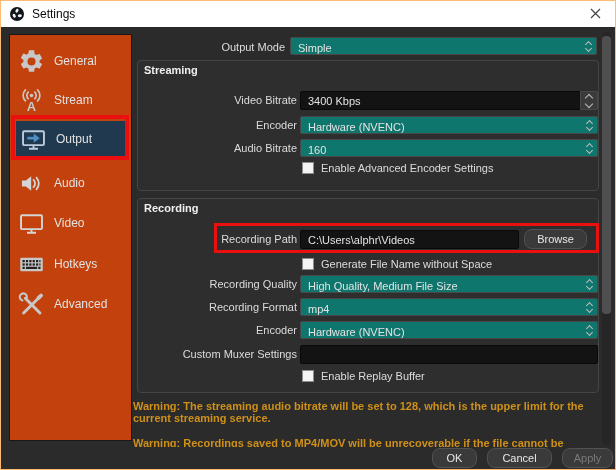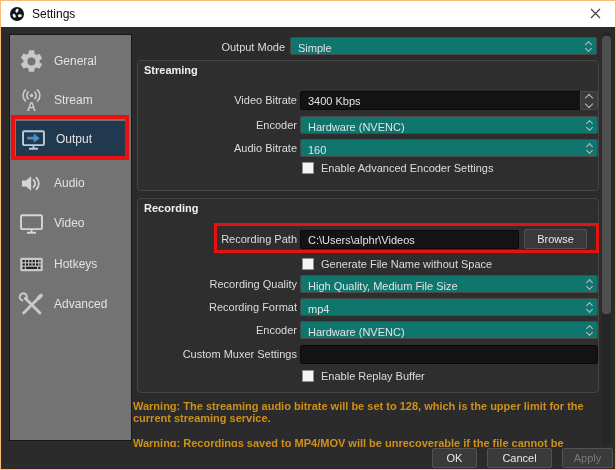--- a/index.html
+++ b/index.html
@@ -16,21 +16,21 @@
   }
   #titlebar .app-icon { width:16px; height:16px; margin-right:7px; }
   #titlebar .title { font-size:12px; color:#0a0a0a; }
   #close-btn {
     position:absolute; right:4px; top:0; width:32px; height:25px;
     display:flex; align-items:center; justify-content:center; cursor:pointer;
   }
   
   #sidebar {
     position:absolute; left:8px; top:33px; width:123px; height:407px;
-    background:#737373; border:1px solid #181818;
+    background:#c2410c; border:1px solid #181818;
   }
   .side-item {
     position:absolute; left:4px; width:113px; height:36px;
     display:flex; align-items:center; gap:9px; padding-left:4px; cursor:pointer;
   }
   .side-item .icon { width:27px; height:27px; flex:0 0 27px; }
   .side-item .lbl { font-size:12px; color:#e2e2e2; }
   .side-item.selected { background:#21394f; left:6px; width:113px; }
   .annot {
     position:absolute; border:4px solid #eb1010; pointer-events:none; z-index:30;
@@ -63,21 +63,21 @@
   .groupbox {
     position:absolute; background:#2e2e2e; border:1px solid #454545; border-radius:4px;
   }
   .groupbox .gtitle { position:absolute; left:6px; top:3px; font-size:11px;
     font-weight:bold; color:#f0f0f0; }
   .checkrow { position:absolute; display:flex; align-items:center; gap:7px; }
   .checkbox { width:12px; height:12px; background:#f4f4f4; border:1px solid #8d8d8d;
     cursor:pointer; flex:0 0 12px; }
   .checklbl { font-size:11px; color:#dcdcdc; }
   .btn {
-    position:absolute; background:#3a3a3a; border:1px solid #525252; border-radius:2px;
+    position:absolute; background:#3a3a3a; border:1px solid #525252; border-radius:8px;
     color:#e8e8e8; font-size:11px; display:flex; align-items:center; justify-content:center;
     cursor:pointer;
   }
   .btn.disabled { color:#7a7a7a; cursor:default; }
   #warnings {
     position:absolute; left:132px; top:399px; width:458px; height:47px;
     overflow:hidden; color:#cf9018; font-size:11px; font-weight:bold; line-height:12px;
   }
   #warnings p + p { margin-top:13px; }
   #scrollbar {

